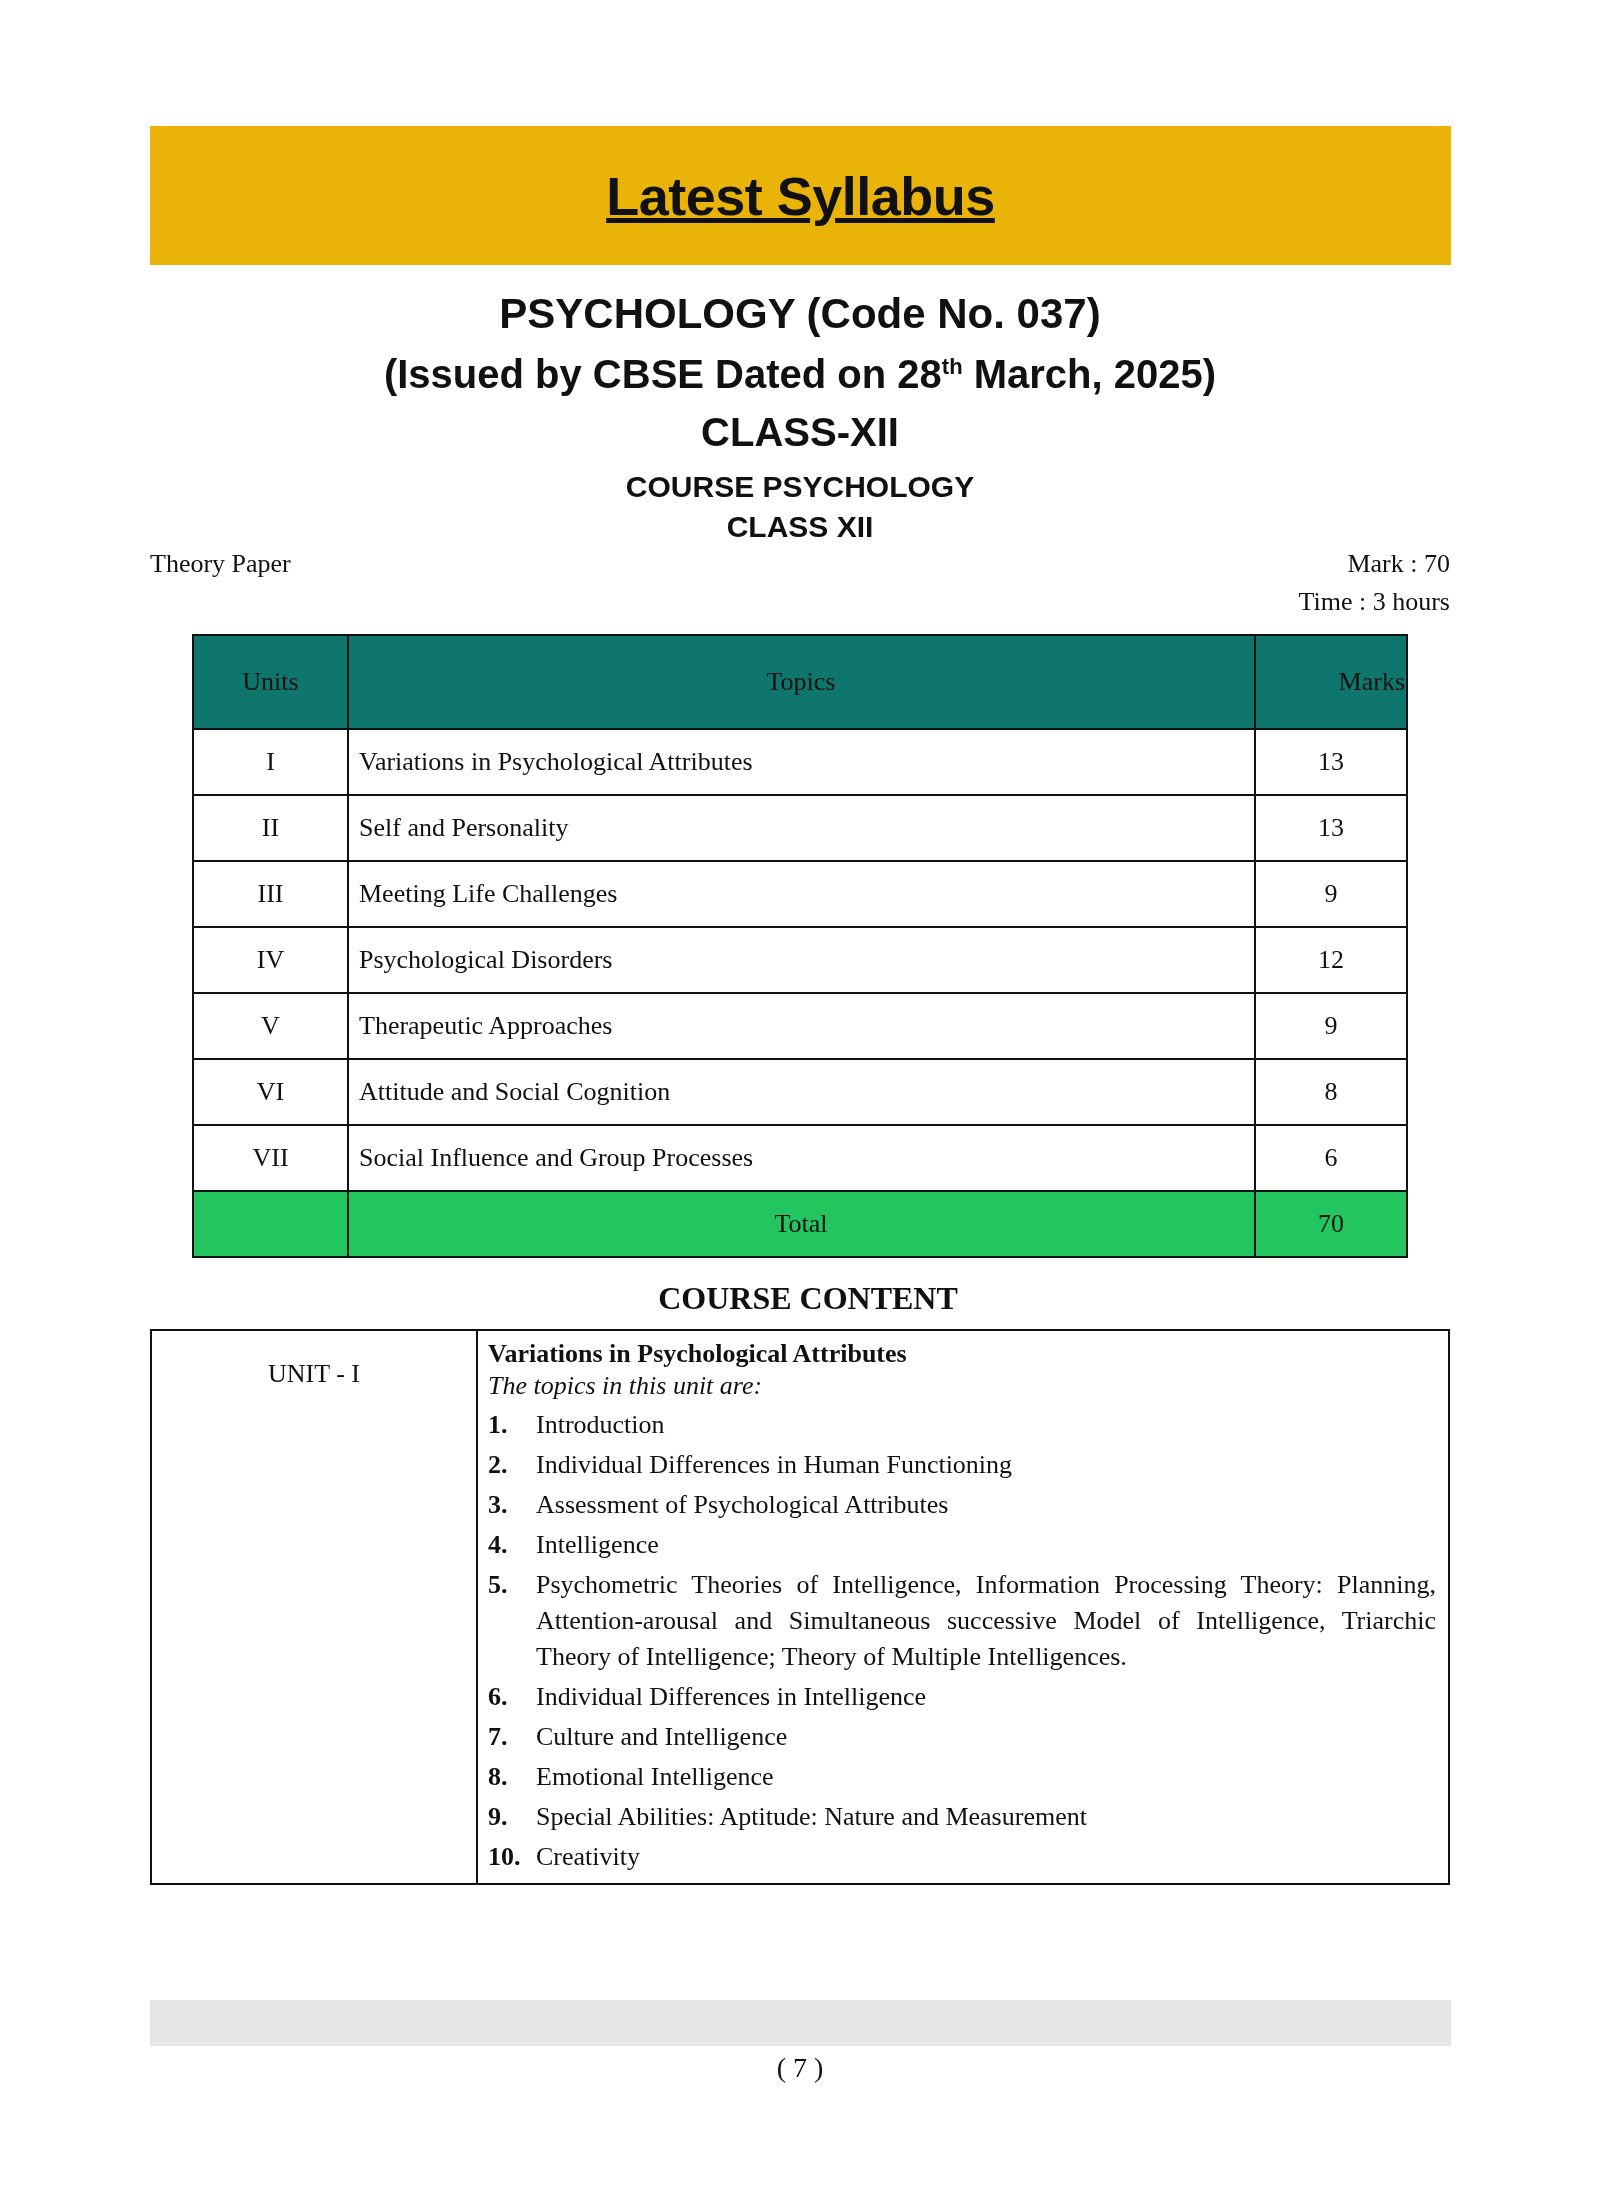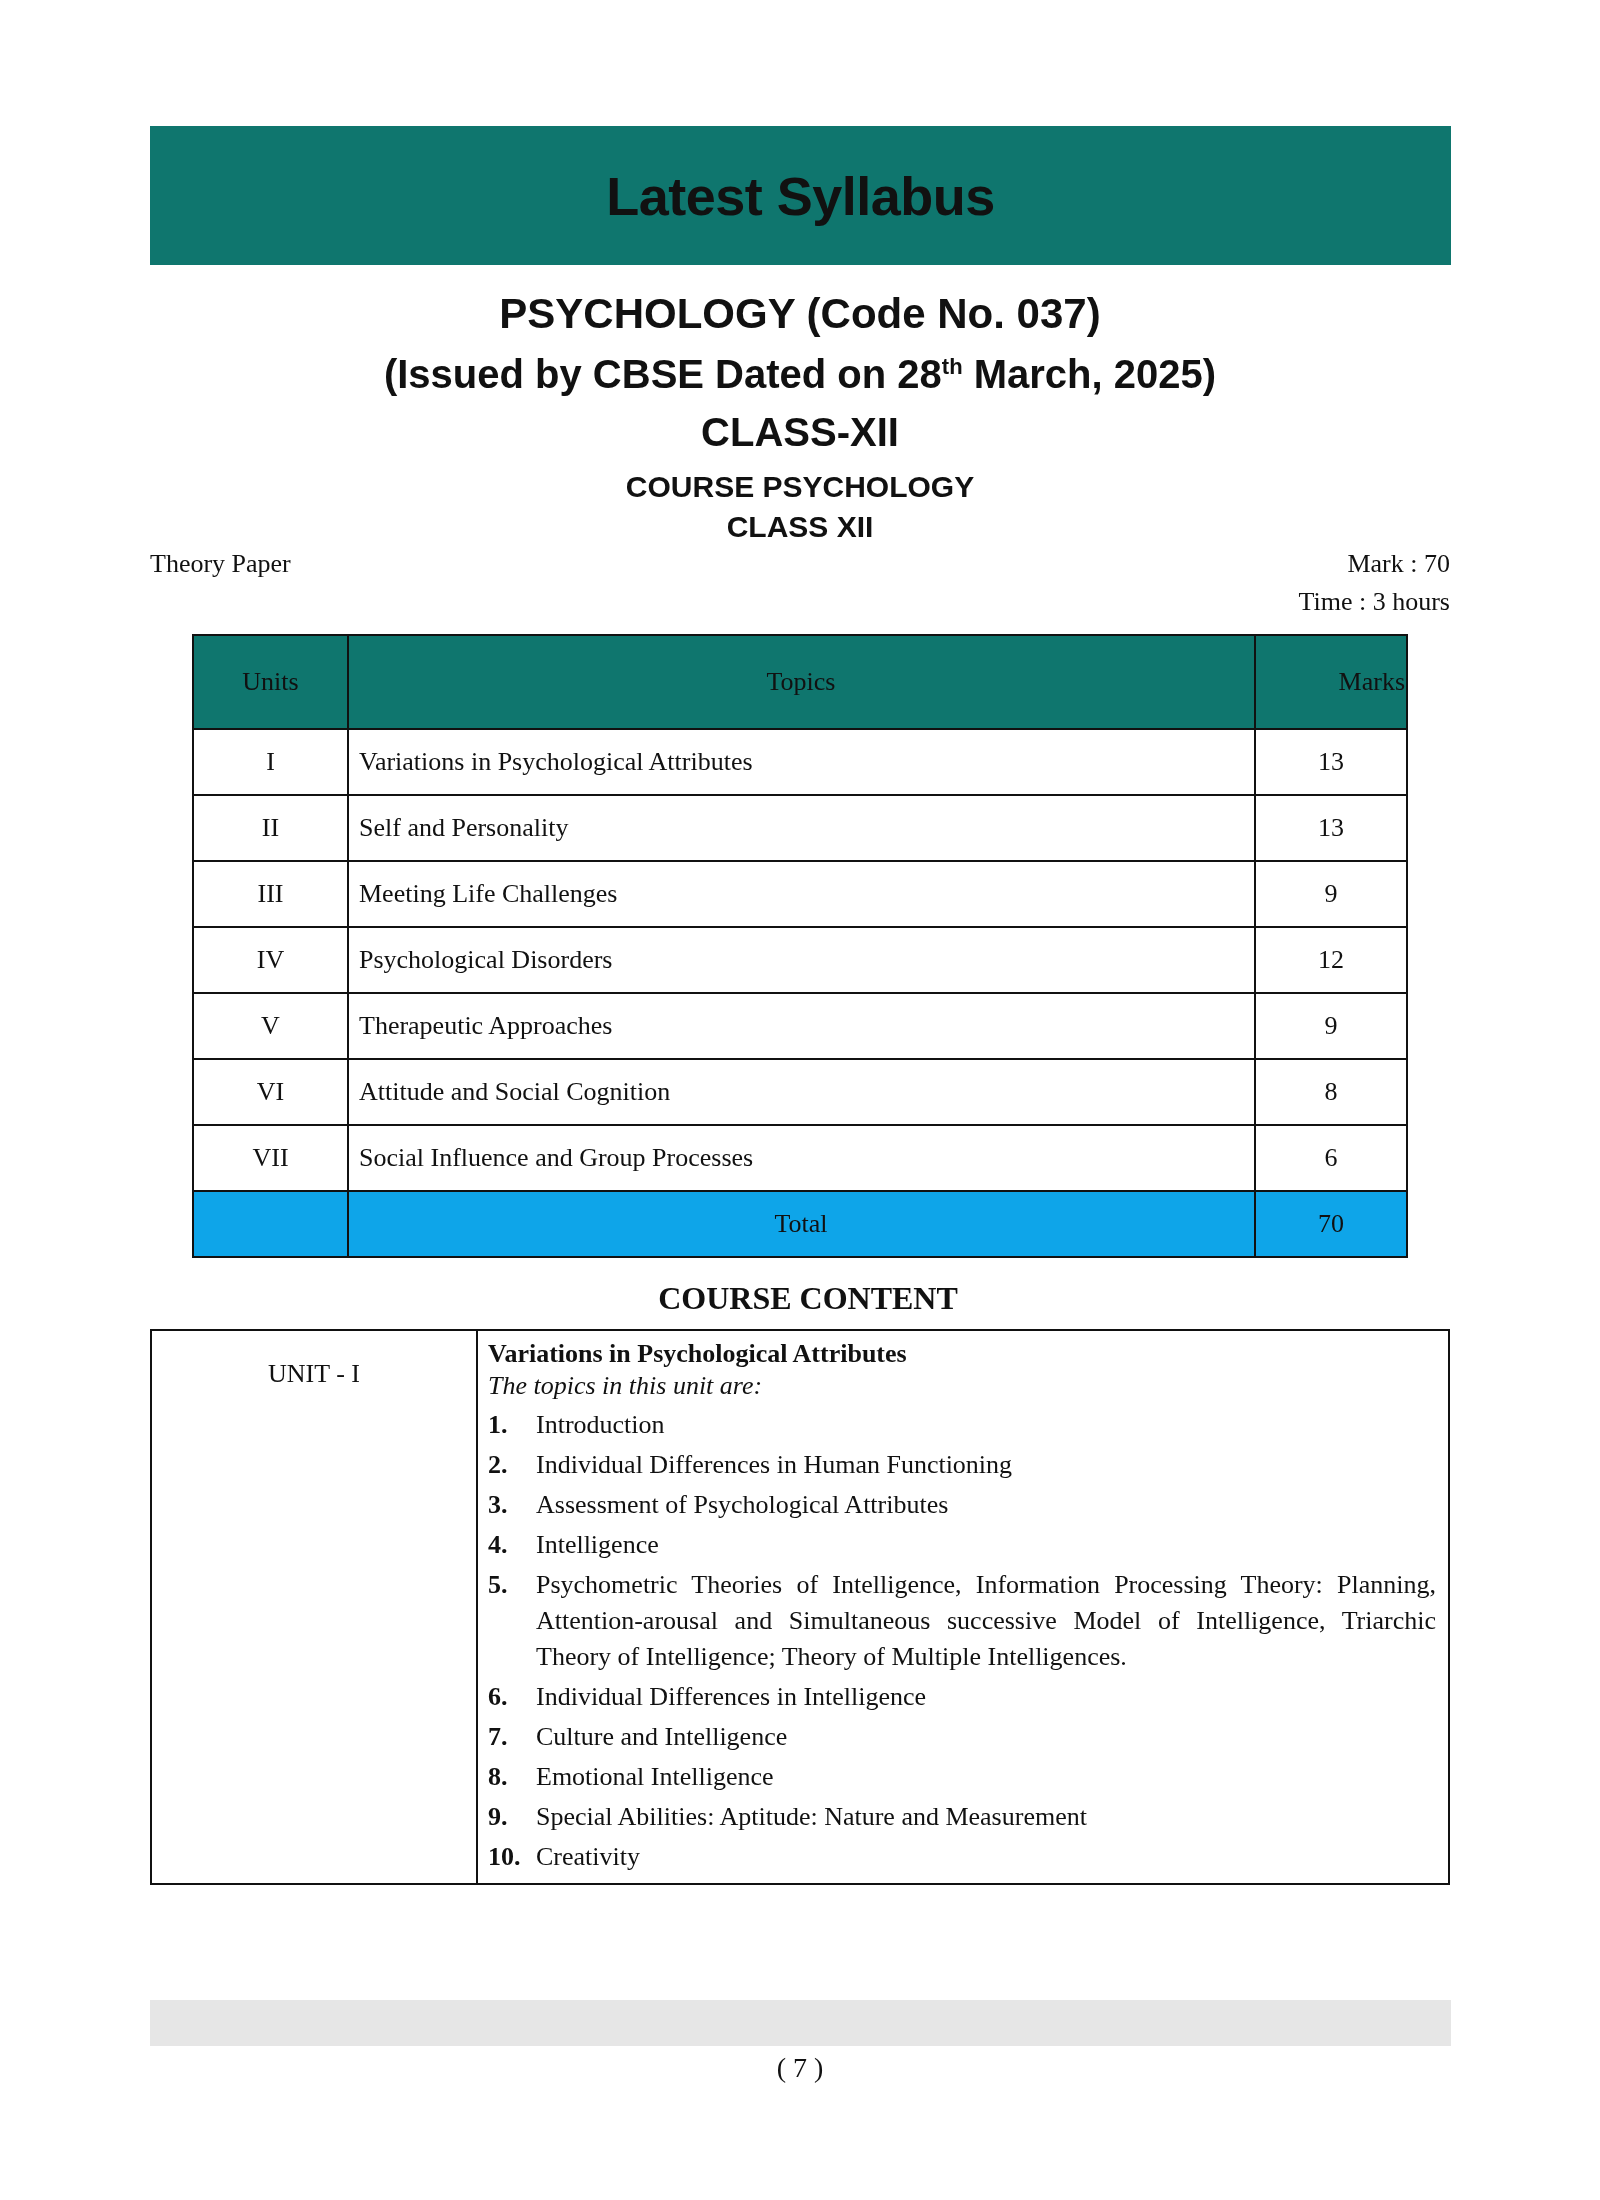--- a/index.html
+++ b/index.html
@@ -1,19 +1,19 @@
 <!DOCTYPE html>
 <html><head>
 <meta charset="utf-8">
 <style>
   html, body { margin:0; padding:0; background:#ffffff; }
   body { width:1600px; height:2200px; position:relative; overflow:hidden; color:#111; }
   .sans { font-family: "Liberation Sans", "DejaVu Sans", sans-serif; }
   .serif { font-family: "Liberation Serif", "DejaVu Serif", serif; }
-  #banner { position:absolute; left:150px; top:126px; width:1301px; height:139px; background:#0f766e; display:flex; align-items:center; justify-content:center; }
+  #banner { position:absolute; left:150px; top:126px; width:1301px; height:139px; background:#eab308; display:flex; align-items:center; justify-content:center;text-decoration:underline; }
   #banner h1 { margin:0; font-size:54px; font-weight:700; letter-spacing:-0.5px; }
   .center-line { position:absolute; left:0; width:1600px; text-align:center; margin:0; }
   #subj { top:290px; font-size:42px; font-weight:700; }
   #issued { top:352px; font-size:40px; font-weight:700; }
   #issued sup { font-size:22px; }
   #cls { top:410px; font-size:40px; font-weight:700; }
   #cs { top:470px; font-size:30px; font-weight:700; }
   #cs2 { top:510px; font-size:30px; font-weight:700; }
   #theory { position:absolute; left:150px; top:549px; font-size:26px; }
   #mark { position:absolute; right:150px; top:549px; font-size:26px; text-align:right; }
@@ -21,21 +21,21 @@
 
   table.marks { position:absolute; left:192px; top:634px; width:1216px; border-collapse:collapse; font-size:26px; }
   table.marks td, table.marks th { border:2.5px solid #111; font-weight:400; }
   table.marks thead th { height:90px; background:#0f766e; }
   table.marks tbody td { height:62px; }
   table.marks .c-unit { width:151px; text-align:center; }
   table.marks .c-topic { padding-left:10px; text-align:left; }
   table.marks .c-mark { width:148px; text-align:center; }
   table.marks th.c-topic { text-align:center; padding-left:0; }
   table.marks th.c-mark { text-align:right; }
-  table.marks tr.total td { background:#0ea5e9; height:62px; }
+  table.marks tr.total td { background:#22c55e; height:62px; }
   table.marks tr.total td.c-topic { text-align:center; padding-left:0; }
 
   #cc-title { position:absolute; left:0; width:1600px; top:1280px; text-align:center; font-size:32px; font-weight:700; margin:0;padding-left:8px; }
   table.content { position:absolute; left:150px; top:1329px; width:1300px; border-collapse:collapse; font-size:26px; }
   table.content td { border:2.5px solid #111; vertical-align:top; }
   table.content td.unit { width:322px; text-align:center; padding-top:28px; }
   table.content td.body { padding:8px 12px 4px 10px; }
   .unit-title { font-weight:700; margin:0 0 2px 0; }
   .unit-intro { font-style:italic; margin:0 0 6px 0; }
   ol.topics { list-style:none; margin:0; padding:0; }

